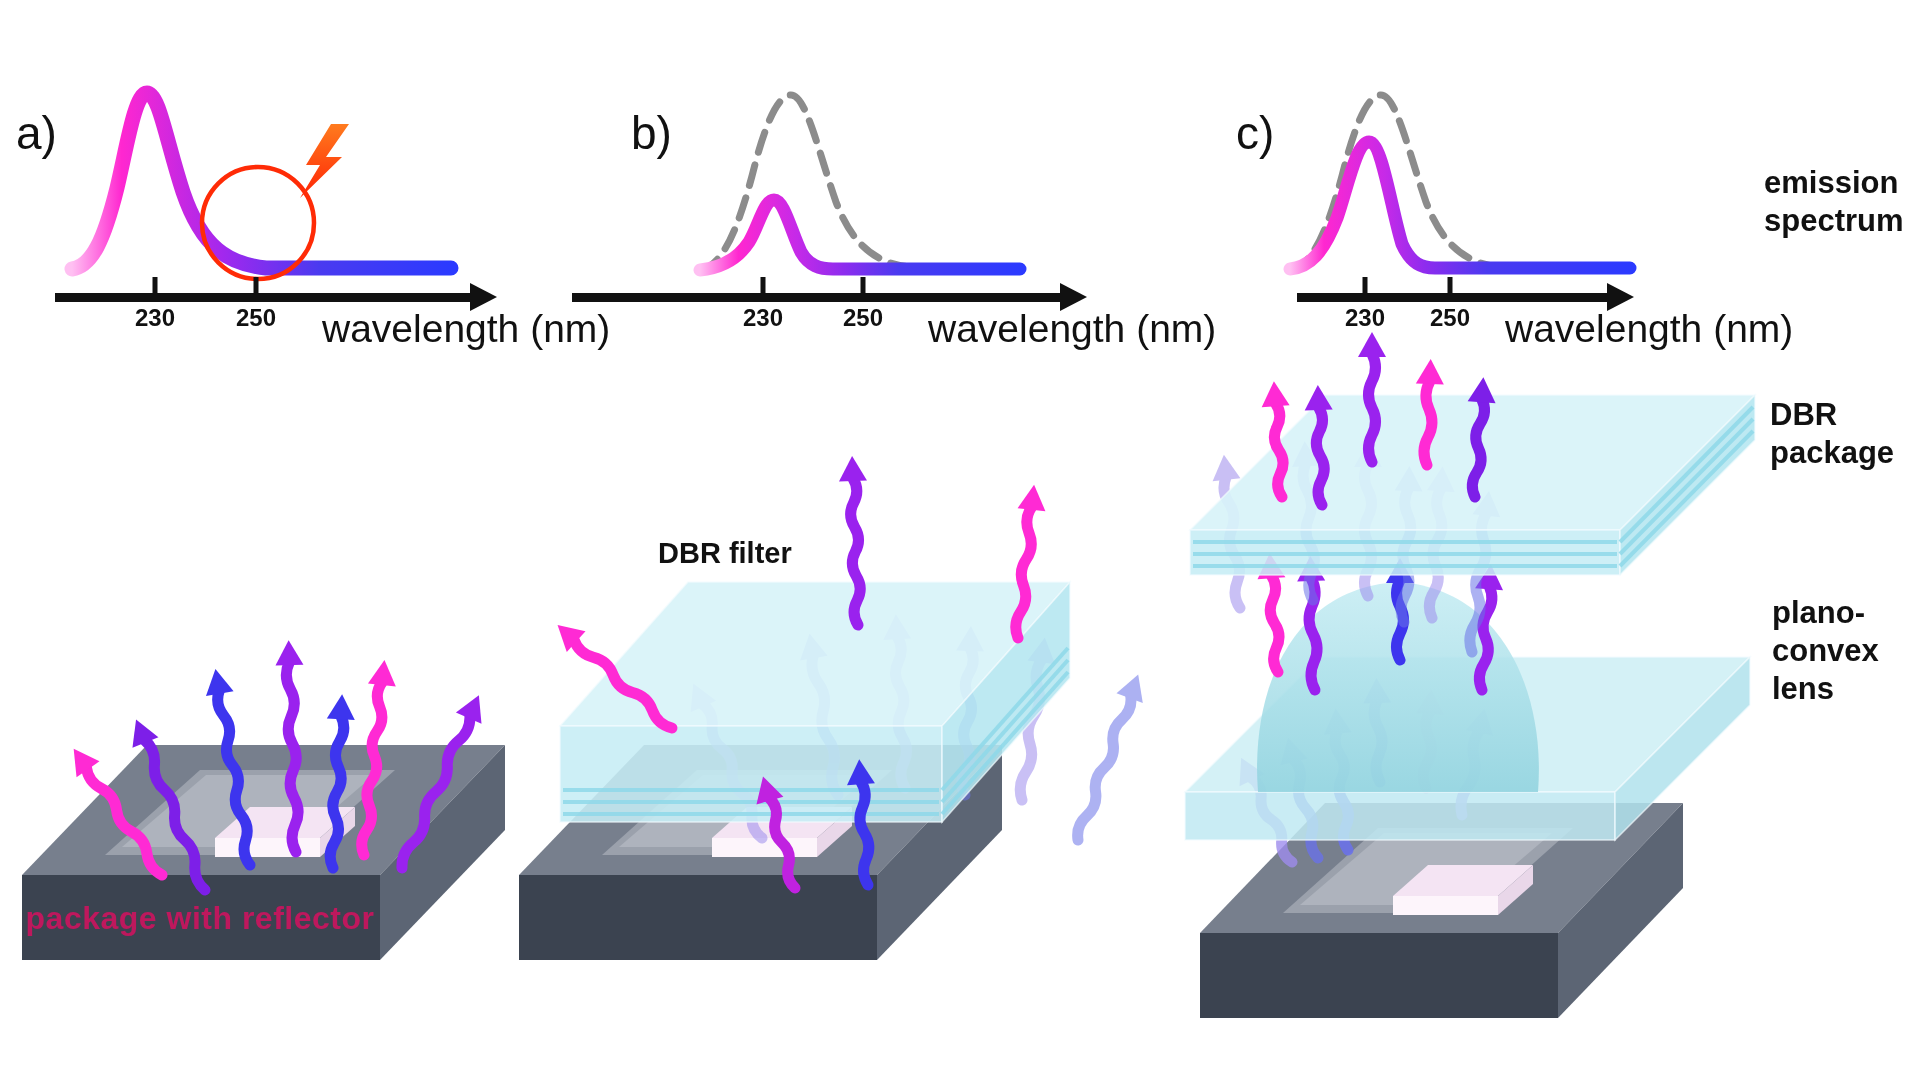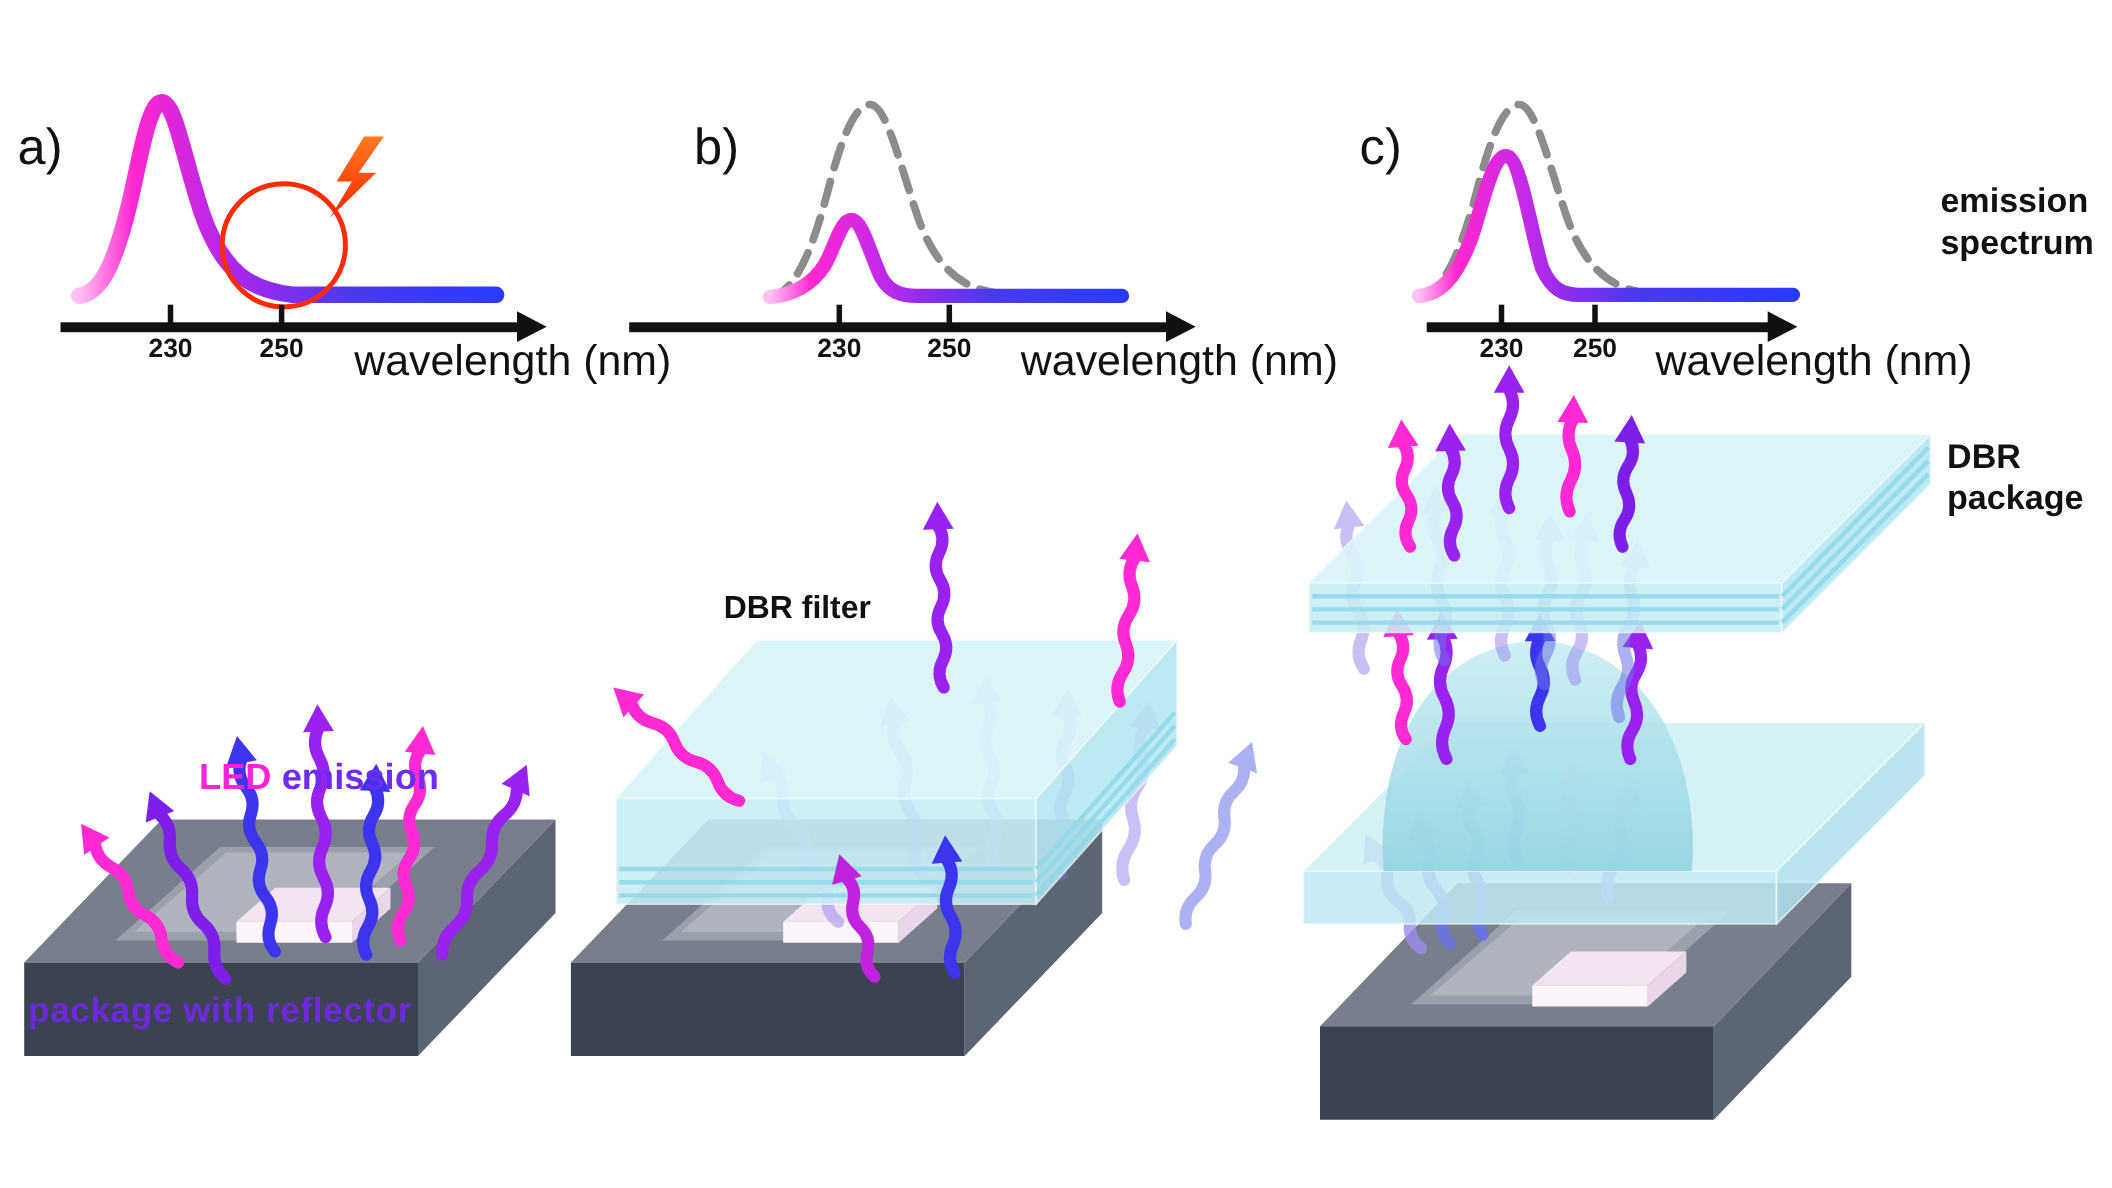--- a/index.html
+++ b/index.html
@@ -7,21 +7,21 @@
          font-family:"Liberation Sans",sans-serif;}
   #fig{position:absolute;left:0;top:0;}
   .lbl{position:absolute;color:#111;white-space:pre-line;line-height:1.18;}
   .panel-label{font-size:46px;font-weight:400;}
   .tick{font-size:24px;font-weight:700;transform:translateX(-50%);}
   .axis-text{font-size:39px;font-weight:400;}
   .side-label{font-size:31px;font-weight:700;line-height:38px;}
   .led-label{font-size:33px;font-weight:700;transform:translateX(-50%);}
   .led-pink{color:#fa22d8;}
   .led-purple{color:#6e2cee;}
-  .pkg-label{font-size:32px;font-weight:700;color:#6d28d9;transform:translateX(-50%);letter-spacing:0.5px;}
+  .pkg-label{font-size:32px;font-weight:700;color:#be185d;transform:translateX(-50%);letter-spacing:0.5px;}
   .dbr-label{font-size:29px;font-weight:700;}
 </style>
 </head>
 <body>
 
 <div id="stage">
   <svg id="fig" width="1920" height="1080" viewBox="0 0 1920 1080">
       <defs>
         <linearGradient id="gA" x1="72" y1="0" x2="452" y2="0" gradientUnits="userSpaceOnUse">
           <stop offset="0" stop-color="#ffc0f2"></stop>
@@ -335,25 +335,25 @@
   <div class="lbl axis-text" style="left:322px;top:306px;">wavelength (nm)</div>
 
   <div class="lbl tick" style="left:763px;top:304px;">230</div>
   <div class="lbl tick" style="left:863px;top:304px;">250</div>
   <div class="lbl axis-text" style="left:928px;top:306px;">wavelength (nm)</div>
 
   <div class="lbl tick" style="left:1365px;top:304px;">230</div>
   <div class="lbl tick" style="left:1450px;top:304px;">250</div>
   <div class="lbl axis-text" style="left:1505px;top:306px;">wavelength (nm)</div>
 
-  <div class="lbl led-label" style="left:290px;top:648px;">
-    <span class="led-pink">LED</span><span> </span><span class="led-purple">emission</span>
-  </div>
 
   <div class="lbl pkg-label" style="left:200px;top:900px;">package with reflector</div>
 
   <div class="lbl dbr-label" style="left:658px;top:536px;">DBR filter</div>
 
   <div class="lbl side-label" style="left:1764px;top:164px;">emission
 spectrum</div>
   <div class="lbl side-label" style="left:1770px;top:396px;">DBR
 package</div>
+  <div class="lbl side-label" style="left:1772px;top:594px;">plano-
+convex
+lens</div>
 </div>
 
 </body></html>

